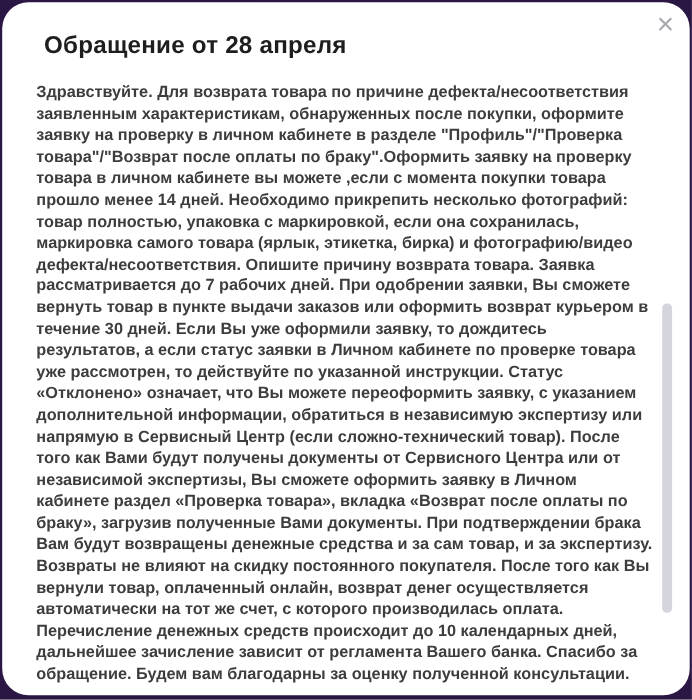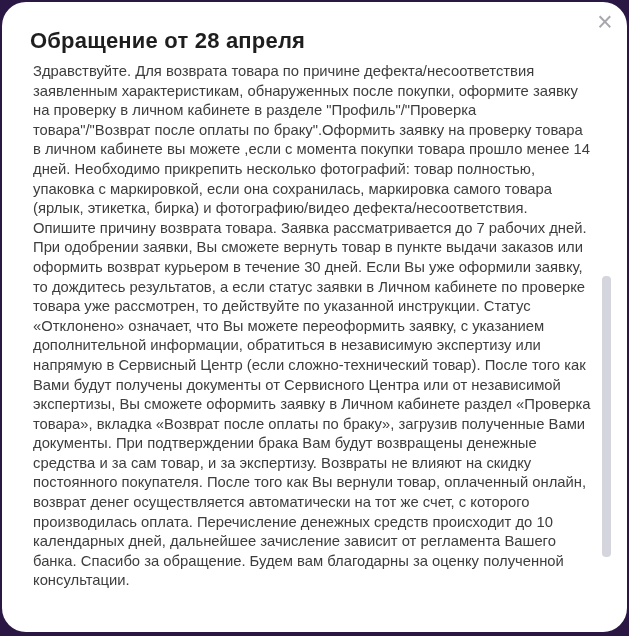--- a/index.html
+++ b/index.html
@@ -19,32 +19,33 @@
     position: absolute; top: 6px; right: 8px;
     width: 28px; height: 28px;
     background: none; border: none; padding: 0;
     cursor: pointer;
     color: var(--close-icon-color, #a7a7af);
     font-size: 27px; line-height: 26px; font-weight: 400;
     text-align: center;
     font-family: "Liberation Sans", sans-serif;
   }
   .dialog-title {
-    position: absolute; left: 28px; top: 26px; margin: 0;
+    position: absolute; left: 38px; top: 26px; margin: 0;
     font-size: 22px; font-weight: 700;
     color: var(--title-color, #1e1e1e);
     letter-spacing: 0.2px;
     white-space: nowrap;
   }
   .message-body {
-    position: absolute; left: 31px; top: 60px;
+    position: absolute; left: 31px; top: 73px;
     width: 561px;
     font-size: 14.8px; line-height: 19.6px;
     color: var(--body-color, #3d3d3d);
     text-align: left;
+    font-weight: bold;
   }
   .scroll-thumb {
     position: absolute; right: 16px; top: 274px;
     width: 9px; height: 281px;
     border-radius: 4px;
     background: var(--scrollbar-thumb, #d5d5de);
   }
 </style>
 </head>
 <body>

